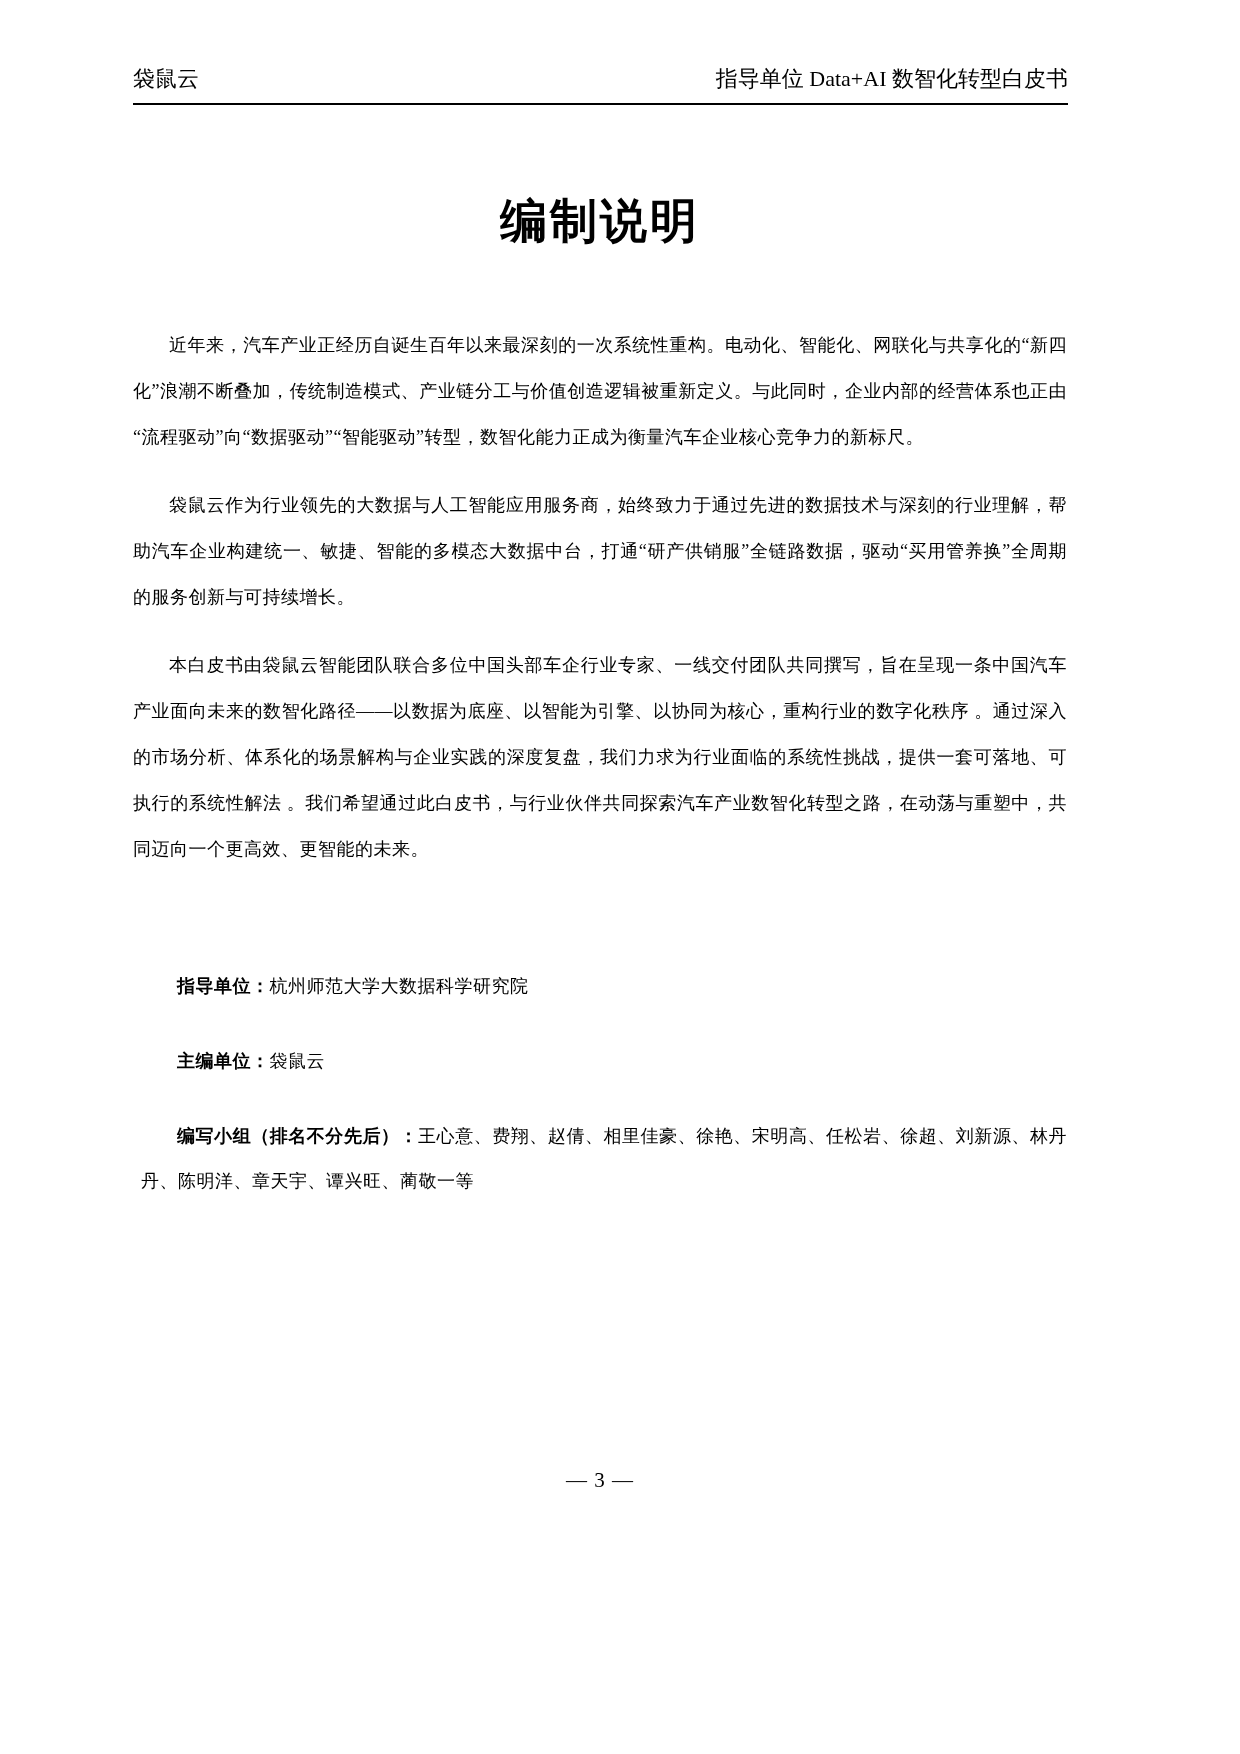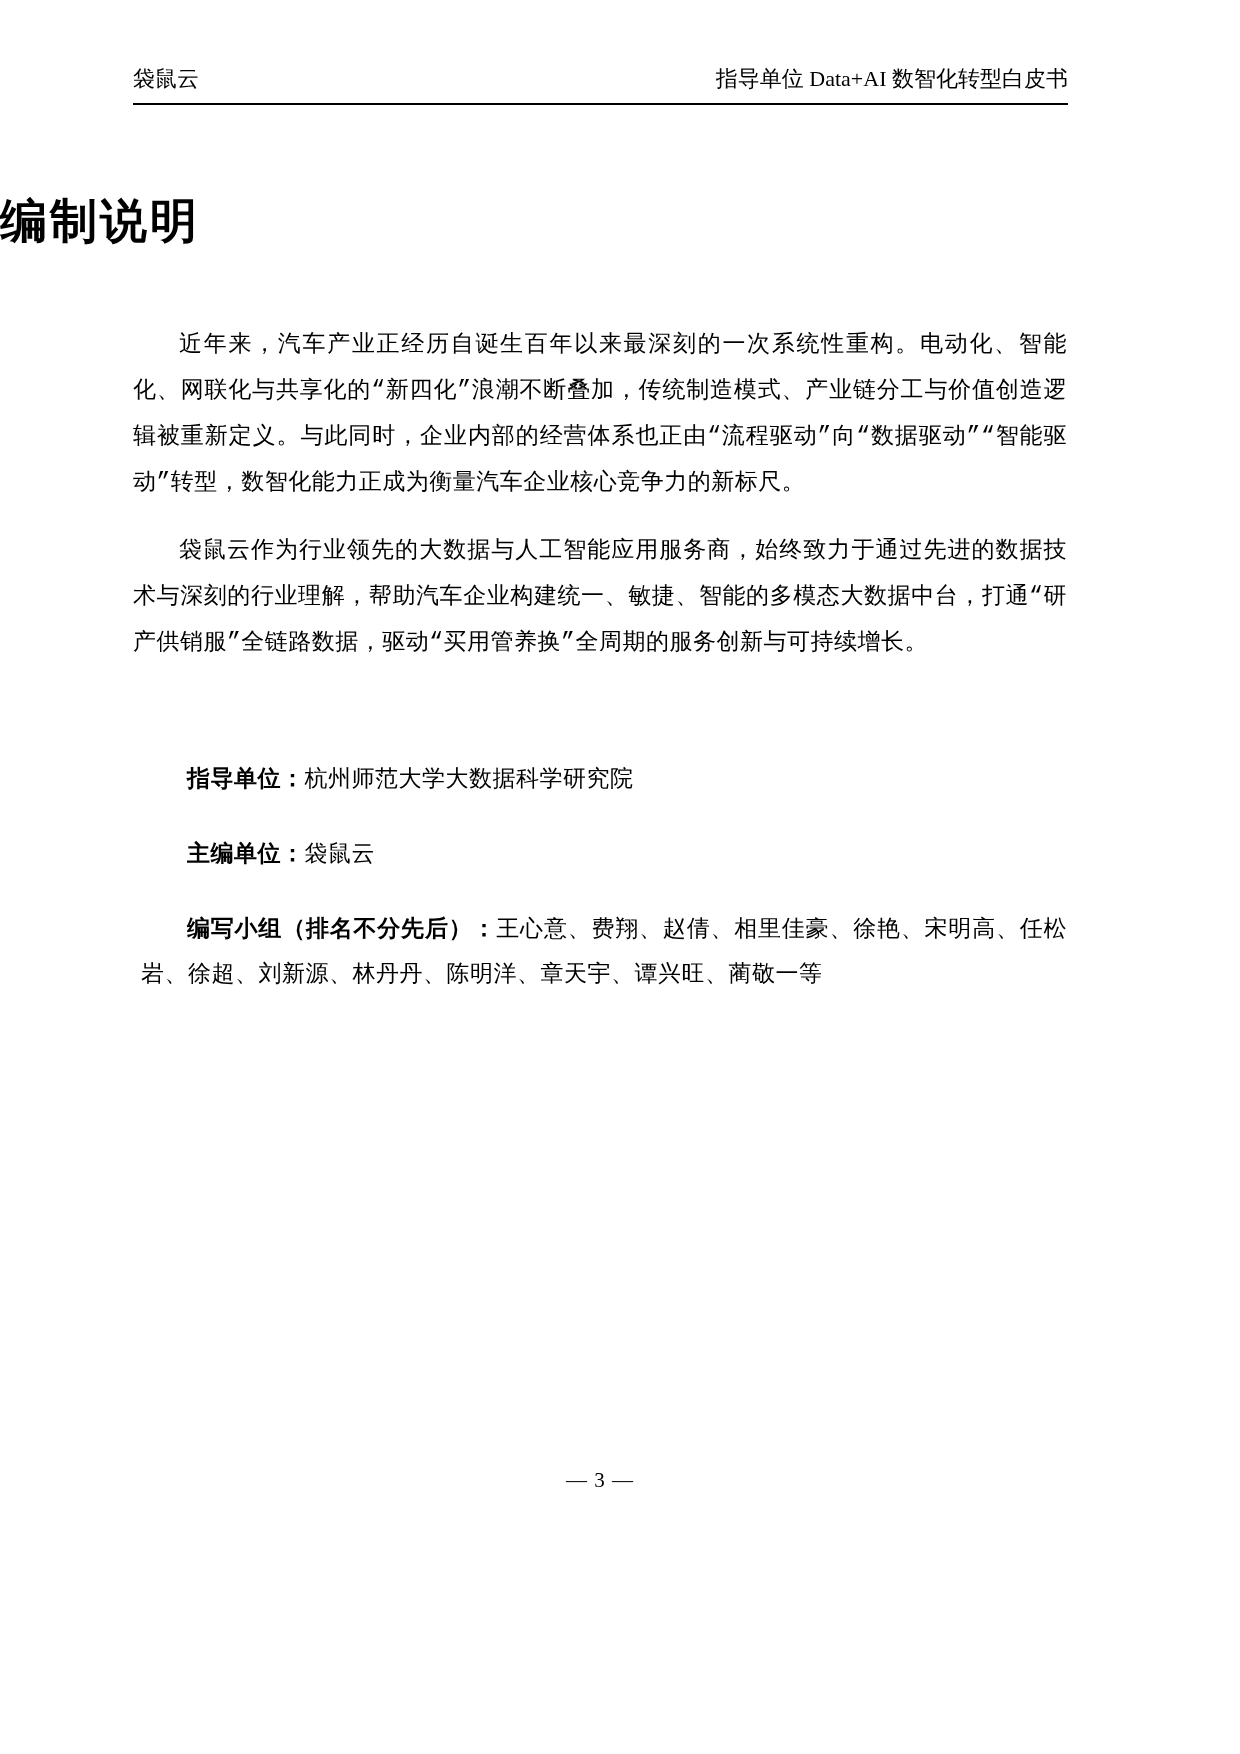--- a/index.html
+++ b/index.html
@@ -23,34 +23,33 @@
   }
   .header-rule {
     position: absolute;
     top: 103px; left: 133px; right: 132px;
     height: 0;
     border-top: 2px solid #000000;
   }
   .page-title {
     position: absolute;
     top: 158px; left: 0; right: 0;
-    text-align: left;
+    text-align: center;
     font-size: 47px;
     font-weight: 700;
     letter-spacing: 3px;
     margin-top: 32px;
   }
   .content {
     position: absolute;
     top: 322px; left: 133px; right: 133px;
-    font-size: 23px;
+    font-size: 18px;
     line-height: 46px;
     text-align: justify;
     letter-spacing: 0.5px;
-    font-family: Liberation Mono, monospace;
   }
   .content p.body-par {
     margin: 0 0 22px 0;
     text-indent: 2em;
   }
   .credits {
     margin-top: 92px;
   }
   .credit {
     margin: 0 0 30px 8px;
@@ -75,20 +74,21 @@
     <span class="header-left">袋鼠云</span>
     <span class="header-right">指导单位 Data+AI 数智化转型白皮书</span>
   </div>
   <div class="header-rule"></div>
 
   <h1 class="page-title">编制说明</h1>
 
   <div class="content">
     <p class="body-par">近年来，汽车产业正经历自诞生百年以来最深刻的一次系统性重构。电动化、智能化、网联化与共享化的“新四化”浪潮不断叠加，传统制造模式、产业链分工与价值创造逻辑被重新定义。与此同时，企业内部的经营体系也正由“流程驱动”向“数据驱动”“智能驱动”转型，数智化能力正成为衡量汽车企业核心竞争力的新标尺。</p>
     <p class="body-par">袋鼠云作为行业领先的大数据与人工智能应用服务商，始终致力于通过先进的数据技术与深刻的行业理解，帮助汽车企业构建统一、敏捷、智能的多模态大数据中台，打通“研产供销服”全链路数据，驱动“买用管养换”全周期的服务创新与可持续增长。</p>
+    <p class="body-par">本白皮书由袋鼠云智能团队联合多位中国头部车企行业专家、一线交付团队共同撰写，旨在呈现一条中国汽车产业面向未来的数智化路径——以数据为底座、以智能为引擎、以协同为核心，重构行业的数字化秩序 。通过深入的市场分析、体系化的场景解构与企业实践的深度复盘，我们力求为行业面临的系统性挑战，提供一套可落地、可执行的系统性解法 。我们希望通过此白皮书，与行业伙伴共同探索汽车产业数智化转型之路，在动荡与重塑中，共同迈向一个更高效、更智能的未来。</p>
 
     <div class="credits">
       <p class="credit">
         <span class="label">指导单位：</span><span class="value">杭州师范大学大数据科学研究院</span>
       </p>
       <p class="credit">
         <span class="label">主编单位：</span><span class="value">袋鼠云</span>
       </p>
       <p class="credit">
         <span class="label">编写小组（排名不分先后）：</span><span class="value">王心意、费翔、赵倩、相里佳豪、徐艳、宋明高、任松岩、徐超、刘新源、林丹丹、陈明洋、章天宇、谭兴旺、蔺敬一等</span>

